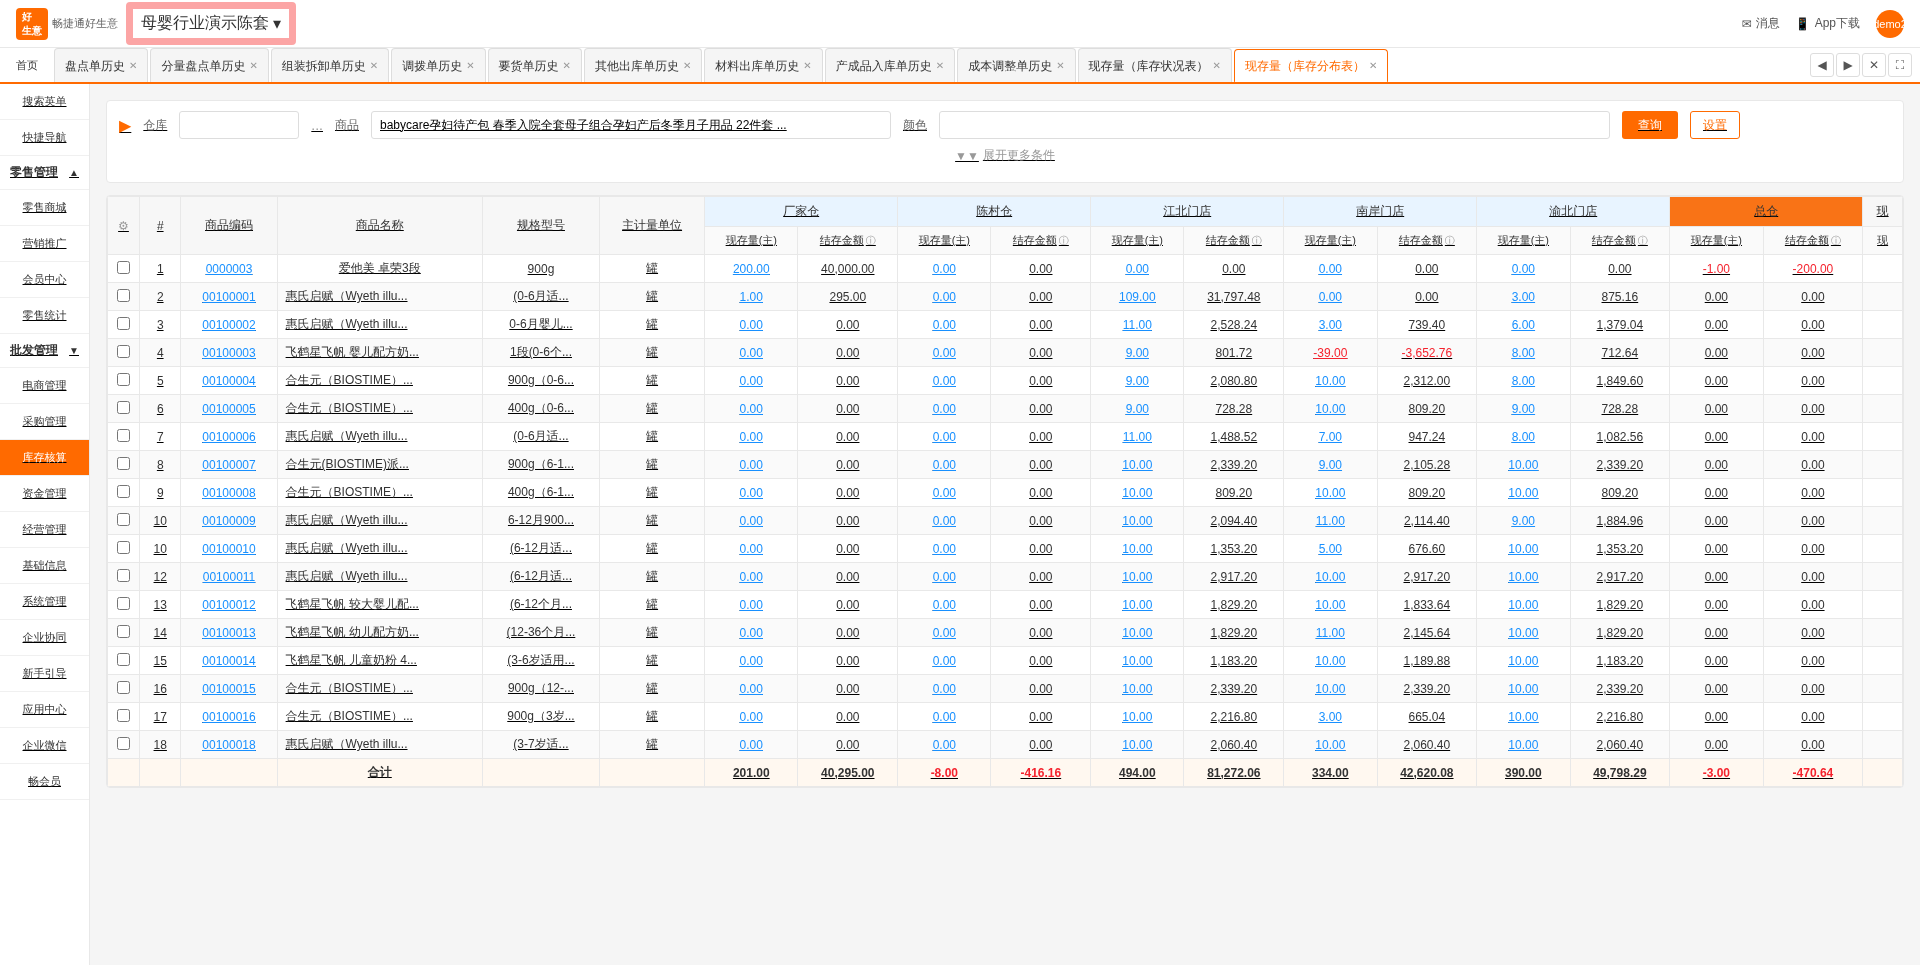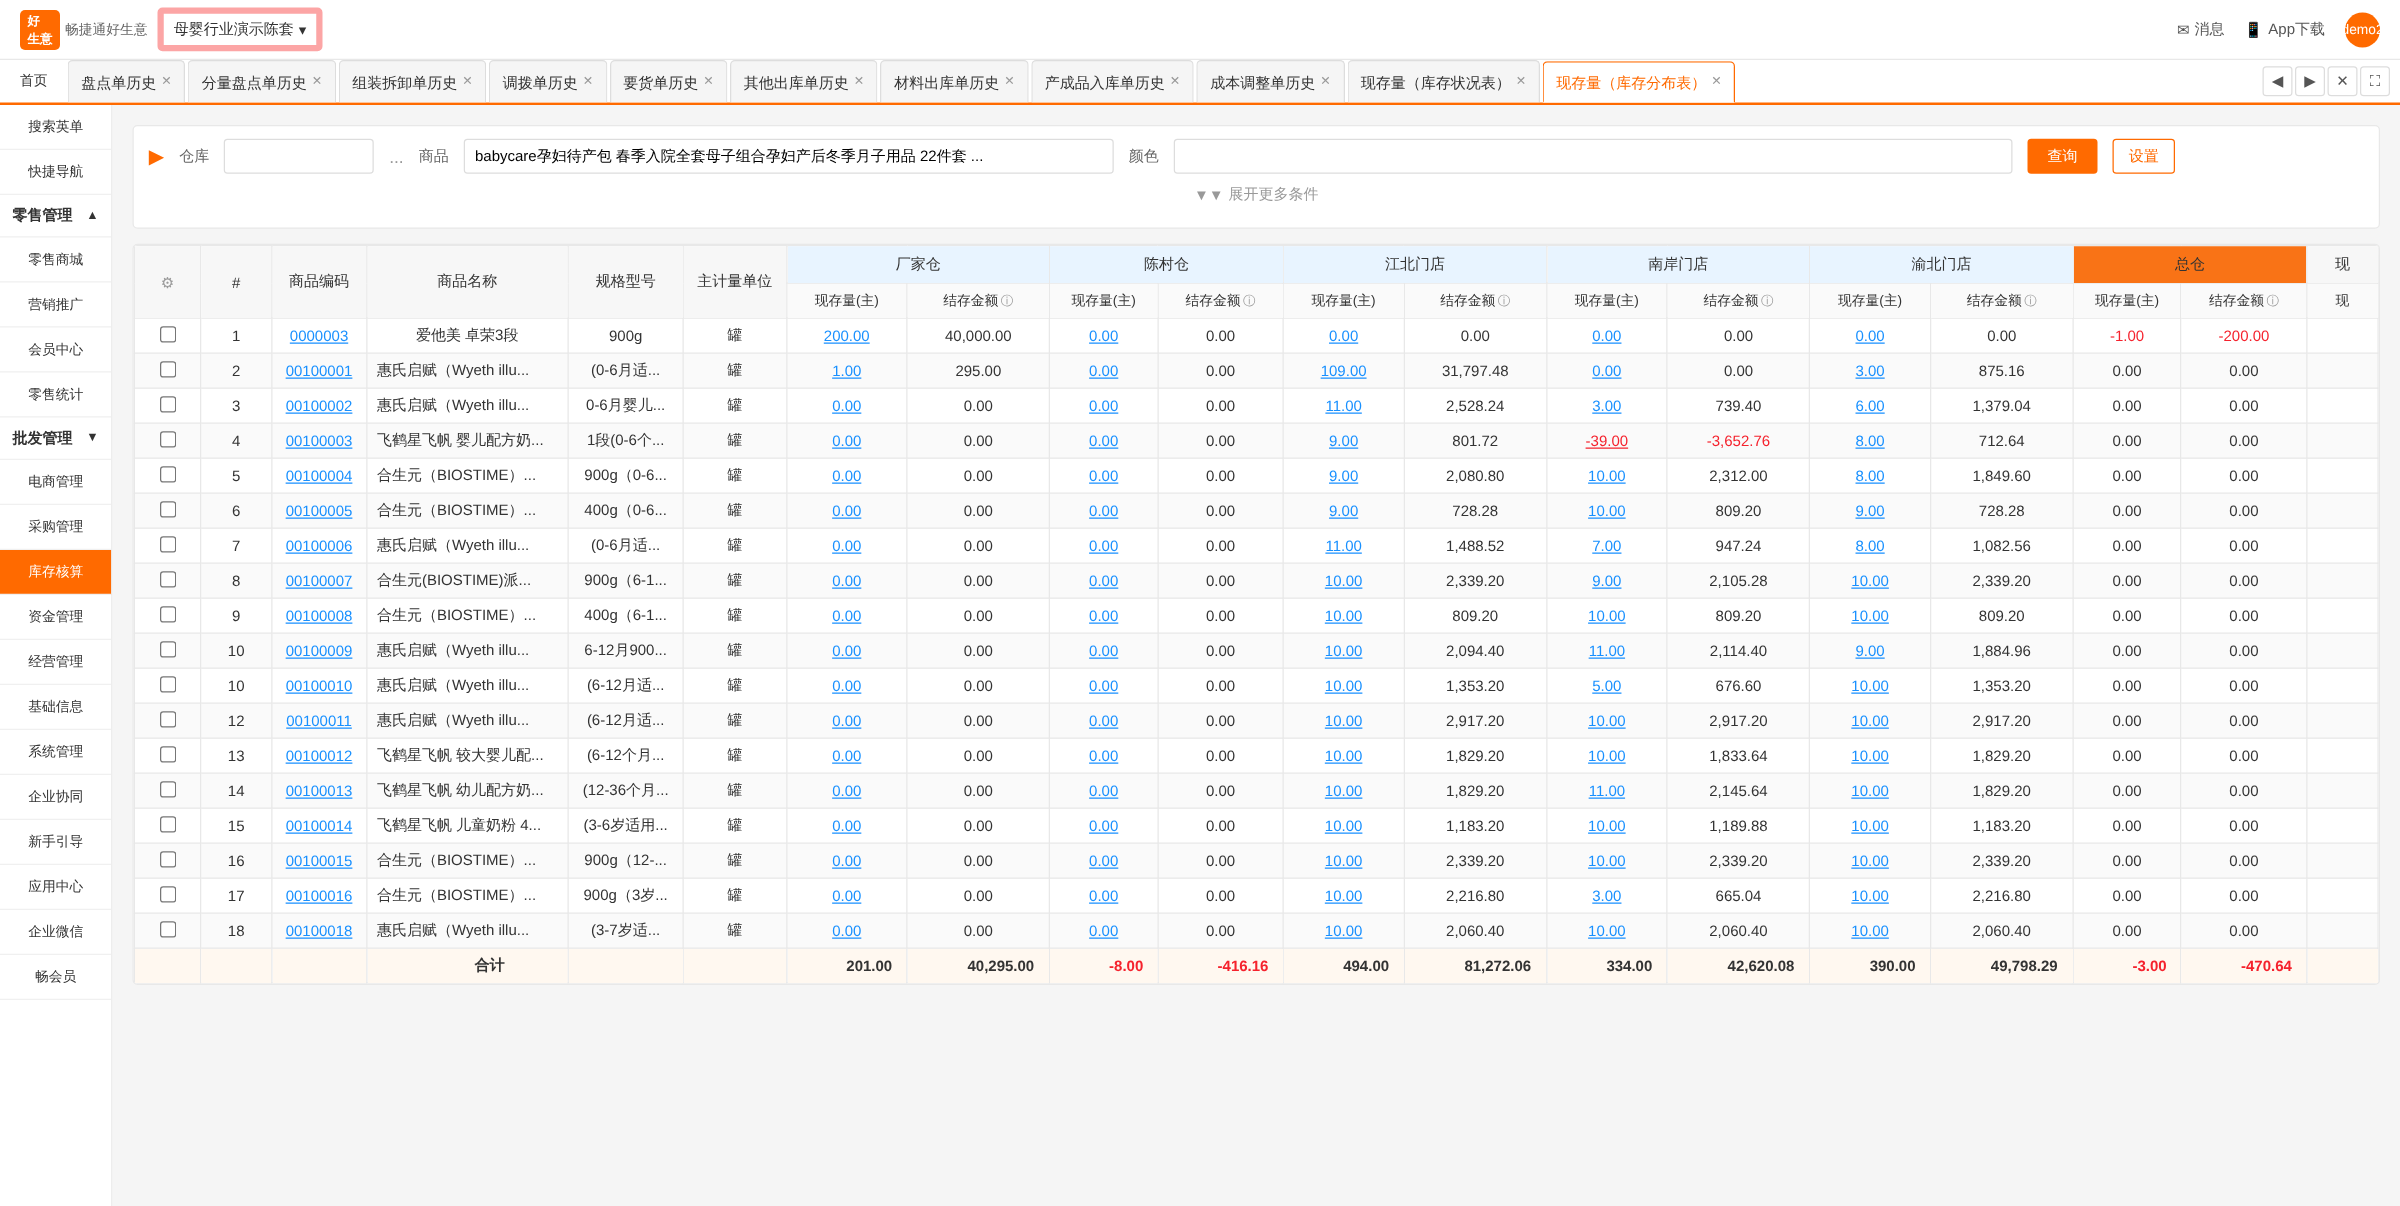--- a/index.html
+++ b/index.html
@@ -15,21 +15,21 @@
       padding: 0 16px;
       border-bottom: 1px solid #e8e8e8;
       position: fixed;
       top: 0; left: 0; right: 0;
       z-index: 100;
     }
     .top-bar-left { display: flex; align-items: center; gap: 8px; }
     .logo-area { display: flex; align-items: center; gap: 4px; }
     .logo-icon { width: 32px; height: 32px; background: #ff6a00; border-radius: 4px; display: flex; align-items: center; justify-content: center; color: #fff; font-size: 10px; font-weight: bold; }
     .logo-text { font-size: 11px; color: #666; }
-    .store-selector { display: flex; align-items: center; gap: 4px; padding: 4px 8px; border: 5px solid #fca5a5; border-radius: 4px; cursor: pointer; color: #333; font-size: 12px; }
+    .store-selector { display: flex; align-items: center; gap: 4px; padding: 4px 8px; border: 7px solid #fca5a5; border-radius: 4px; cursor: pointer; color: #333; font-size: 16px; }
     .top-bar-right { display: flex; align-items: center; gap: 16px; color: #555; font-size: 12px; }
     .top-bar-btn { display: flex; align-items: center; gap: 4px; cursor: pointer; }
     .avatar { width: 28px; height: 28px; border-radius: 50%; background: #ff6a00; display: flex; align-items: center; justify-content: center; color: #fff; font-size: 11px; }
 
     
     .tab-bar {
       position: fixed;
       top: 48px; left: 0; right: 0;
       height: 36px;
       background: #fff;
@@ -75,20 +75,21 @@
     }
     .tab-item .close-x { color: #999; font-size: 10px; cursor: pointer; }
     .tab-nav-btns { display: flex; align-items: center; margin-left: auto; gap: 2px; padding-right: 8px; }
     .tab-nav-btn { width: 24px; height: 24px; border: 1px solid #ddd; border-radius: 3px; display: flex; align-items: center; justify-content: center; cursor: pointer; background: #fff; font-size: 12px; color: #555; }
 
     
     .main-layout {
       display: flex;
       margin-top: 84px;
       height: calc(965px - 84px);
+      text-decoration: underline;
     }
 
     
     .sidebar {
       width: 90px;
       background: #fff;
       border-right: 1px solid #e8e8e8;
       overflow-y: auto;
       flex-shrink: 0;
     }
@@ -214,21 +215,20 @@
       text-align: center;
       color: #333;
       white-space: nowrap;
     }
     tbody tr:nth-child(even) td { background: #fafafa; }
     tbody tr.summary-row td {
       background: #fff8f0;
       font-weight: bold;
       position: sticky;
       bottom: 0;
-      padding-left: 44px;
     }
     .link-text { color: #1890ff; cursor: pointer; text-decoration: underline; }
     .gear-icon { cursor: pointer; color: #999; }
     .col-header-group { background: #e8f4ff !important; }
     .info-icon { color: #999; font-size: 10px; cursor: pointer; margin-left: 2px; }
   </style>
 </head>
 <body>
 
 <div class="top-bar">

